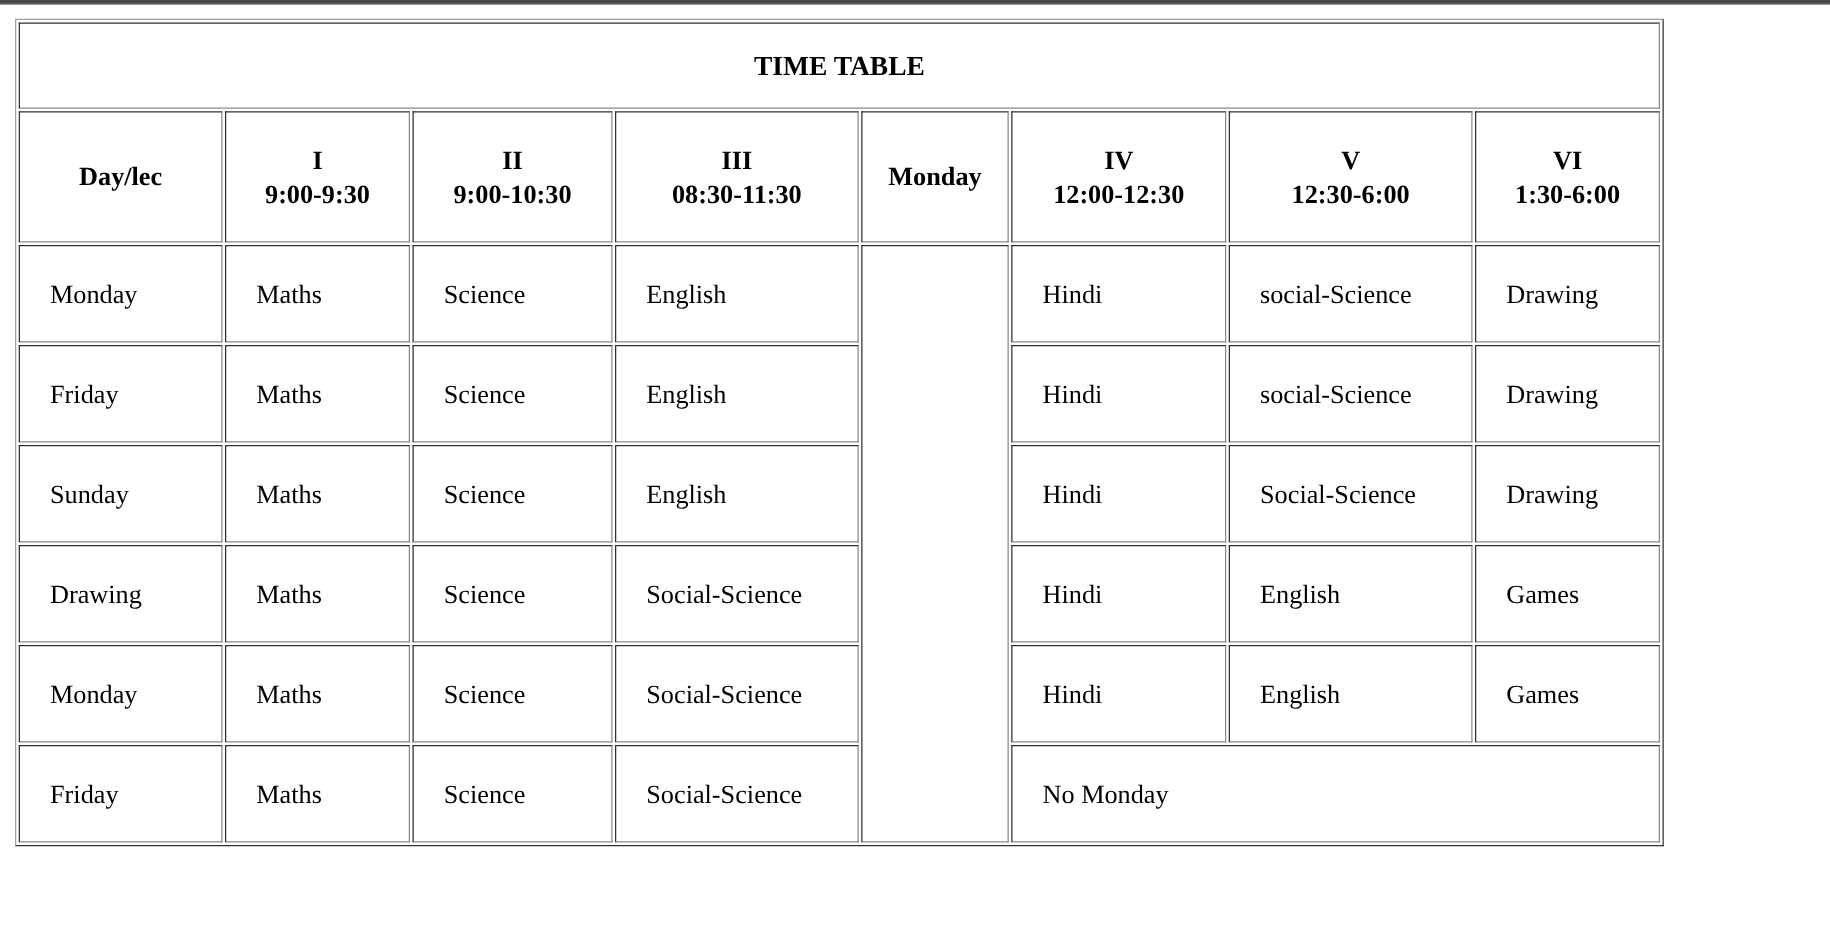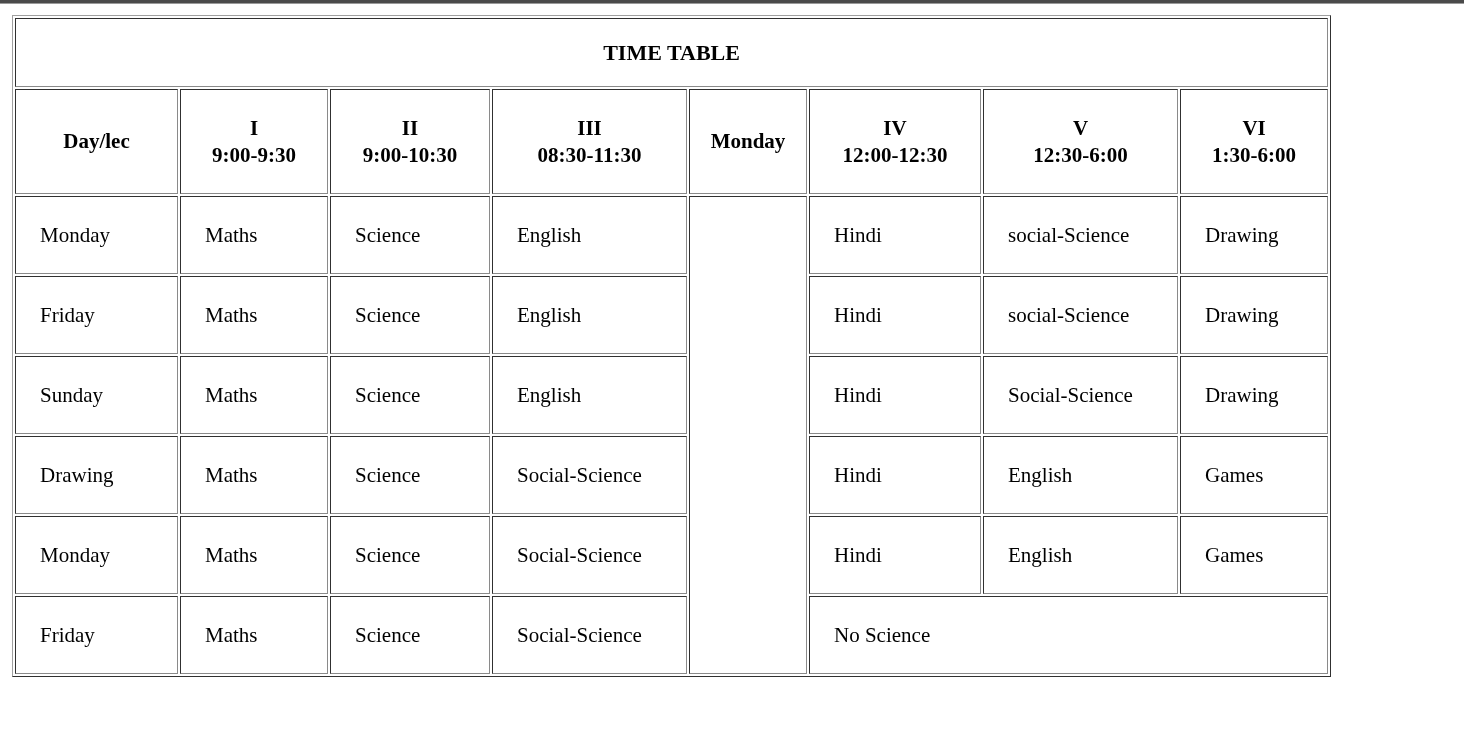--- a/index.html
+++ b/index.html
@@ -94,16 +94,16 @@
     <td>Social-Science</td>
     <td>Hindi</td>
     <td>English</td>
     <td>Games</td>
   </tr>
   <tr>
     <td>Friday</td>
     <td>Maths</td>
     <td>Science</td>
     <td>Social-Science</td>
-    <td colspan="3">No Science</td>
+    <td colspan="3">No Monday</td>
   </tr>
 </tbody>
   </table>
 
 </body></html>

